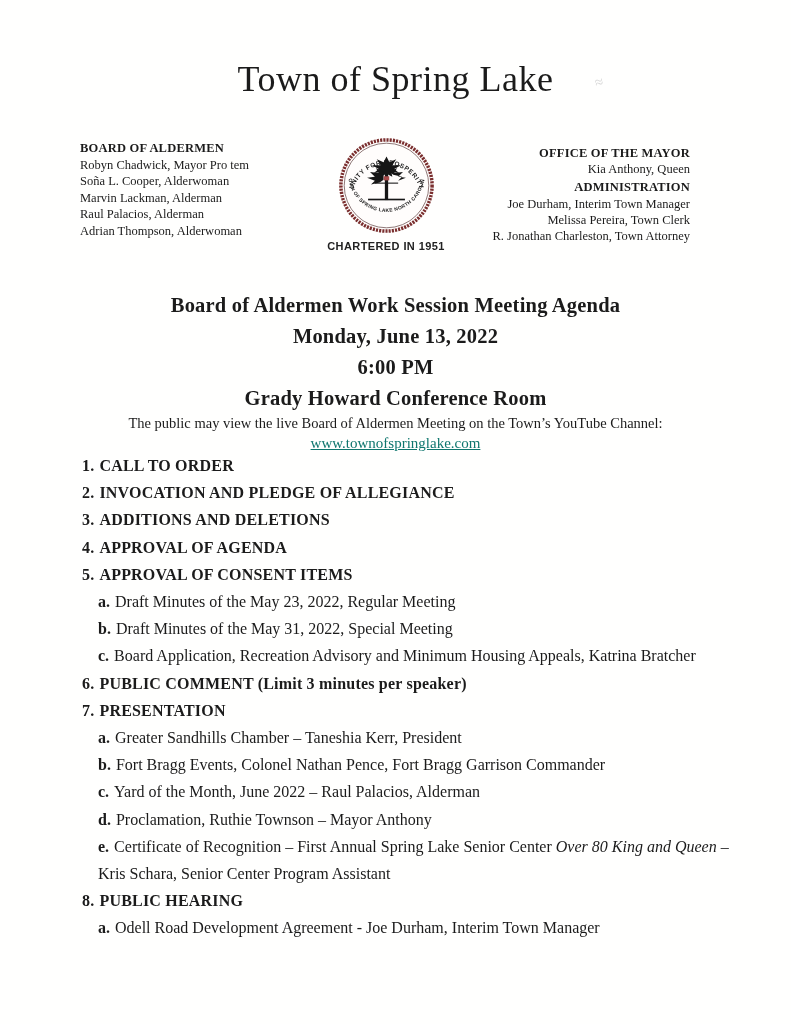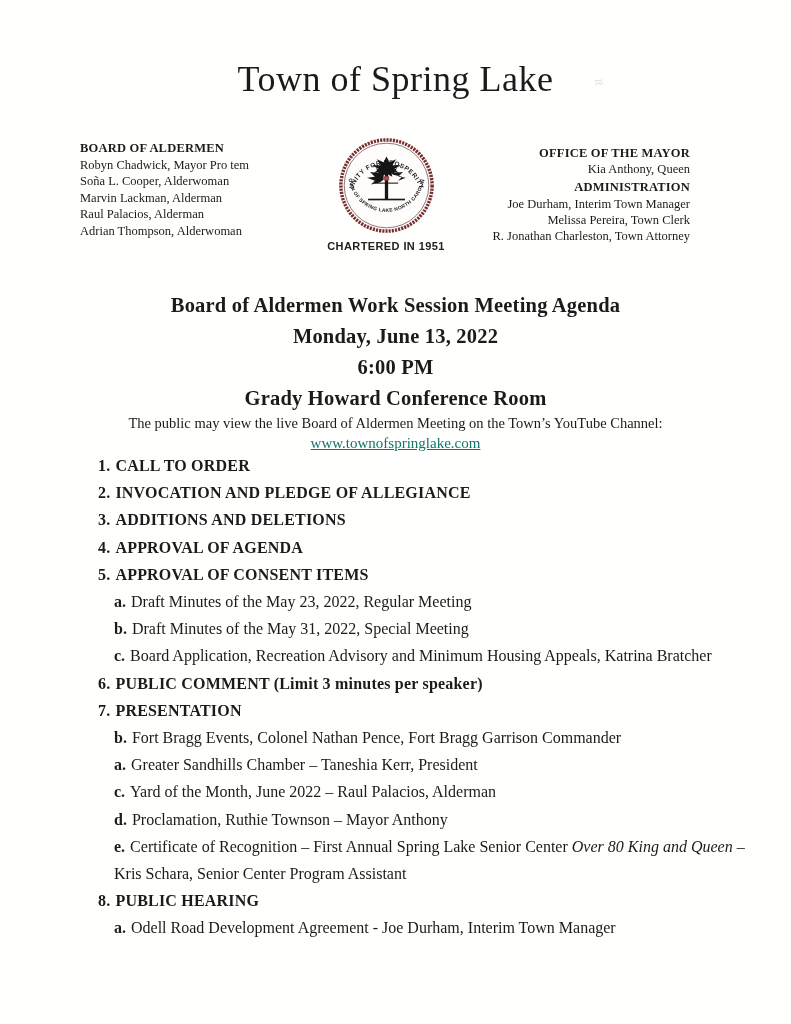--- a/index.html
+++ b/index.html
@@ -43,21 +43,21 @@
   }
   
   .notice{
     position:absolute; top:413px; left:0; width:100%; text-align:center;
     font-size:14.5px; font-weight:normal; line-height:20px;
   }
   .notice a{ font-size:15px; text-decoration:underline; }
   
   .agenda{
     position:absolute; top:452px; left:82px; right:30px;
-    font-size:16px; line-height:27.2px; white-space:nowrap;margin-left:16px;
+    font-size:16px; line-height:27.2px; white-space:nowrap;
   }
   .item{ font-weight:bold; letter-spacing:0.2px; }
   .item .num{ margin-right:5px; }
   .sub{ padding-left:16px; }
   .sub .letter{ font-weight:bold; margin-right:5px; }
   .cont{ padding-left:16px; }
 </style>
 </head>
 <body>
 
@@ -123,22 +123,22 @@
     <div class="item"><span class="num">1.</span><span>CALL TO ORDER</span></div>
     <div class="item"><span class="num">2.</span><span>INVOCATION AND PLEDGE OF ALLEGIANCE</span></div>
     <div class="item"><span class="num">3.</span><span>ADDITIONS AND DELETIONS</span></div>
     <div class="item"><span class="num">4.</span><span>APPROVAL OF AGENDA</span></div>
     <div class="item"><span class="num">5.</span><span>APPROVAL OF CONSENT ITEMS</span></div>
     <div class="sub"><span class="letter">a.</span><span>Draft Minutes of the May 23, 2022, Regular Meeting</span></div>
     <div class="sub"><span class="letter">b.</span><span>Draft Minutes of the May 31, 2022, Special Meeting</span></div>
     <div class="sub"><span class="letter">c.</span><span>Board Application, Recreation Advisory and Minimum Housing Appeals, Katrina Bratcher</span></div>
     <div class="item"><span class="num">6.</span><span>PUBLIC COMMENT (Limit 3 minutes per speaker)</span></div>
     <div class="item"><span class="num">7.</span><span>PRESENTATION</span></div>
+    <div class="sub"><span class="letter">a.</span><span>Greater Sandhills Chamber – Taneshia Kerr, President</span></div>
     <div class="sub"><span class="letter">b.</span><span>Fort Bragg Events, Colonel Nathan Pence, Fort Bragg Garrison Commander</span></div>
-    <div class="sub"><span class="letter">a.</span><span>Greater Sandhills Chamber – Taneshia Kerr, President</span></div>
     <div class="sub"><span class="letter">c.</span><span>Yard of the Month, June 2022 – Raul Palacios, Alderman</span></div>
     <div class="sub"><span class="letter">d.</span><span>Proclamation, Ruthie Townson – Mayor Anthony</span></div>
     <div class="sub"><span class="letter">e.</span><span>Certificate of Recognition – First Annual Spring Lake Senior Center </span><i>Over 80 King and Queen</i><span> –</span></div>
     <div class="cont"><span>Kris Schara, Senior Center Program Assistant</span></div>
     <div class="item"><span class="num">8.</span><span>PUBLIC HEARING</span></div>
     <div class="sub"><span class="letter">a.</span><span>Odell Road Development Agreement - Joe Durham, Interim Town Manager</span></div>
   </div>
 
 </div>
 

